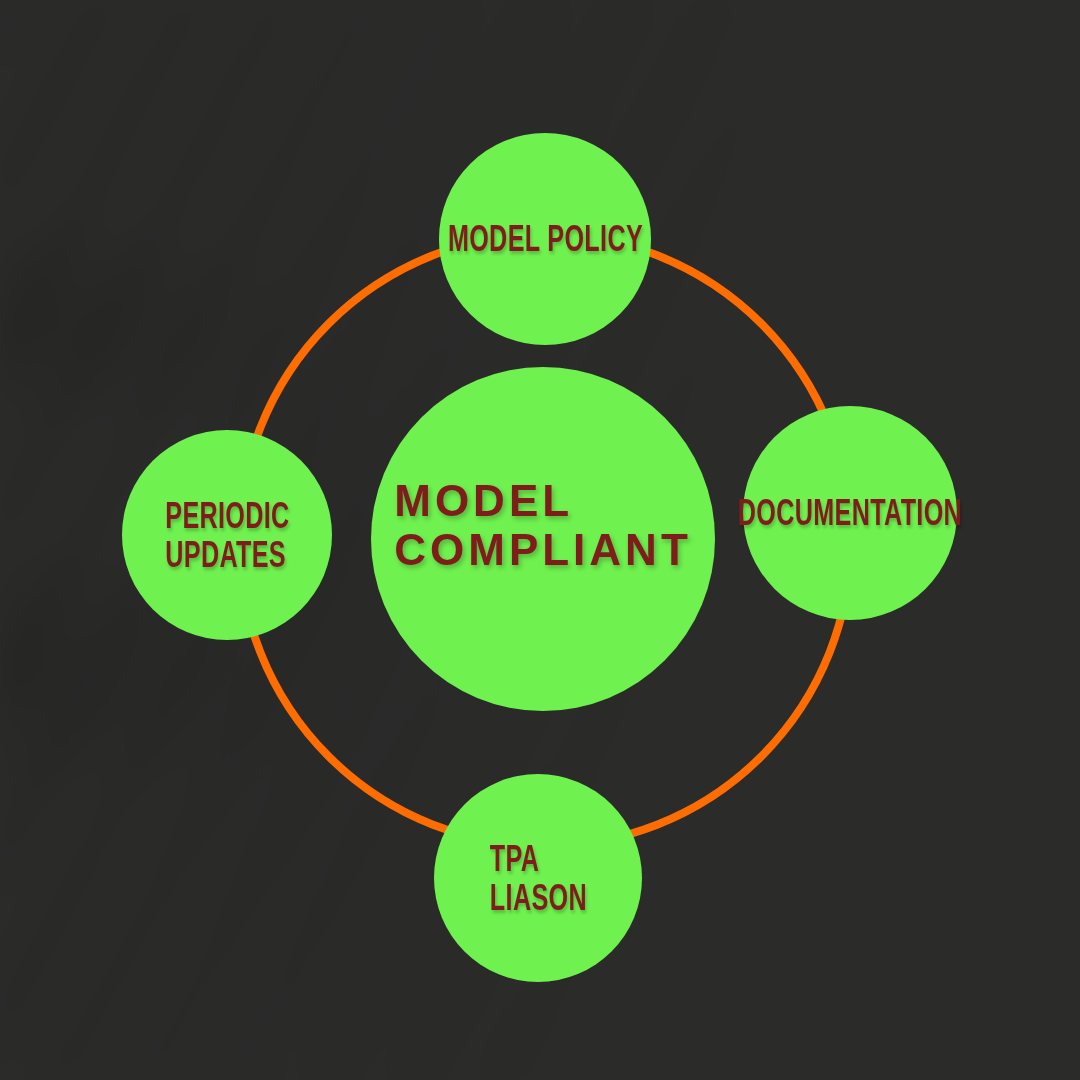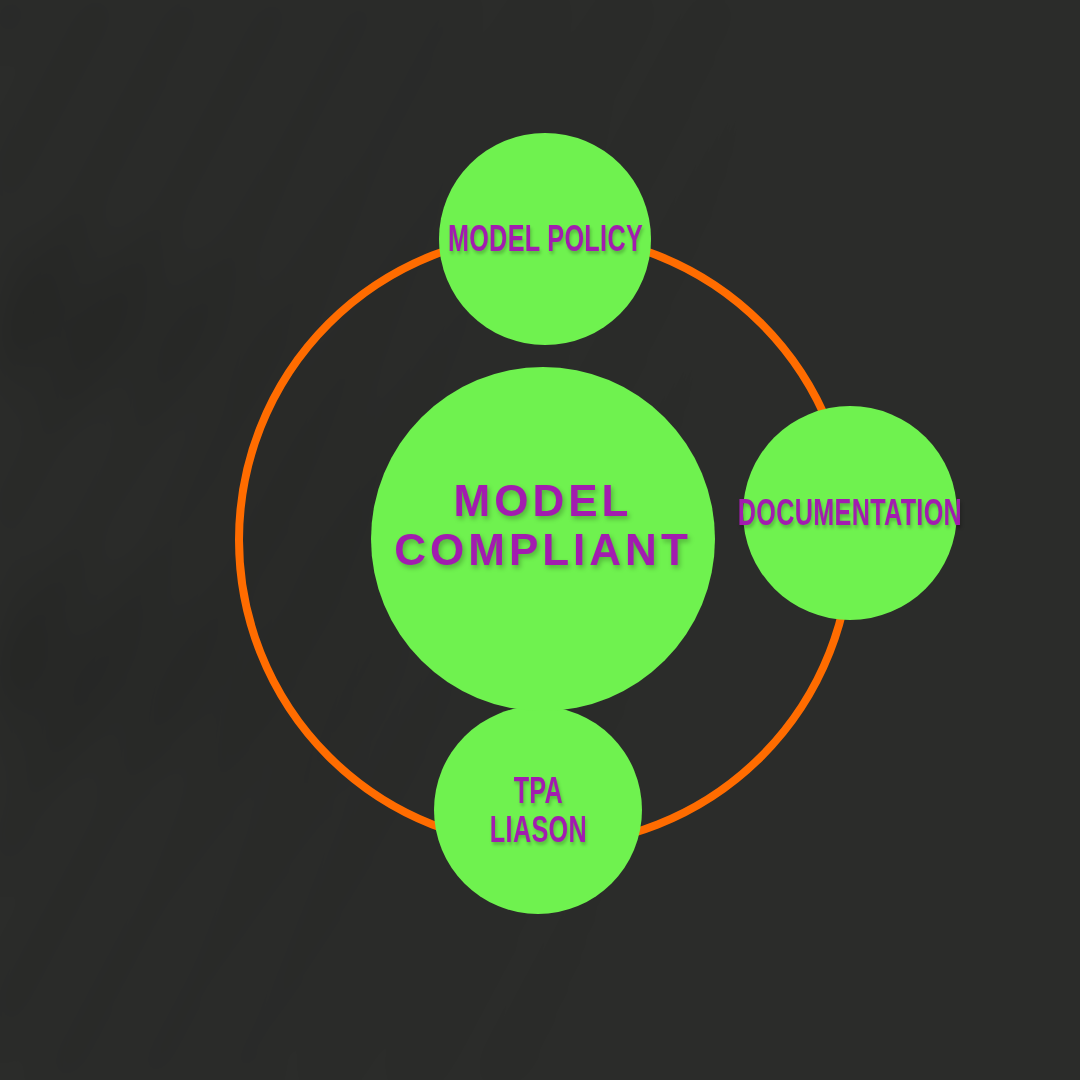--- a/index.html
+++ b/index.html
@@ -37,30 +37,29 @@
     width: 1080px;
     height: 1080px;
   }
   .node {
     position: absolute;
     border-radius: 50%;
     background: #6ff24f;
     display: flex;
     align-items: center;
     justify-content: center;
-    text-align: center;
-    color: #a21caf;
+    color: #7f1d1d;
   }
   .node-center {
     left: 371px; top: 367px;
     width: 344px; height: 344px;
   }
   .node-top    { left: 439px; top: 133px; width: 212px; height: 212px; }
   .node-right  { left: 743px; top: 406px; width: 214px; height: 214px; }
-  .node-bottom { left: 434px; top: 706px; width: 208px; height: 208px; }
+  .node-bottom { left: 434px; top: 774px; width: 208px; height: 208px; }
   .node-left   { left: 122px; top: 430px; width: 210px; height: 210px; }
 
   .center-label {
     font-weight: bold;
     font-size: 44px;
     letter-spacing: 4px;
     line-height: 1.12;
     transform: translateY(-14px);
     text-shadow: 2px 3px 5px rgba(0,0,0,0.25);
     white-space: nowrap;
@@ -89,20 +88,26 @@
   <svg class="ring-svg" viewBox="0 0 1080 1080" aria-hidden="true">
     <circle cx="545" cy="540" r="306" fill="none" stroke-width="8" stroke="#FF6C00"></circle>
   </svg>
 
   <div class="node node-top">
     <div class="sat-label">
       <span class="line">MODEL POLICY</span>
     </div>
   </div>
 
+  <div class="node node-left">
+    <div class="sat-label">
+      <span class="line">PERIODIC</span>
+      <span class="line">UPDATES</span>
+    </div>
+  </div>
 
   <div class="node node-right">
     <div class="sat-label">
       <span class="line">DOCUMENTATION</span>
     </div>
   </div>
 
   <div class="node node-bottom">
     <div class="sat-label">
       <span class="line">TPA</span>

